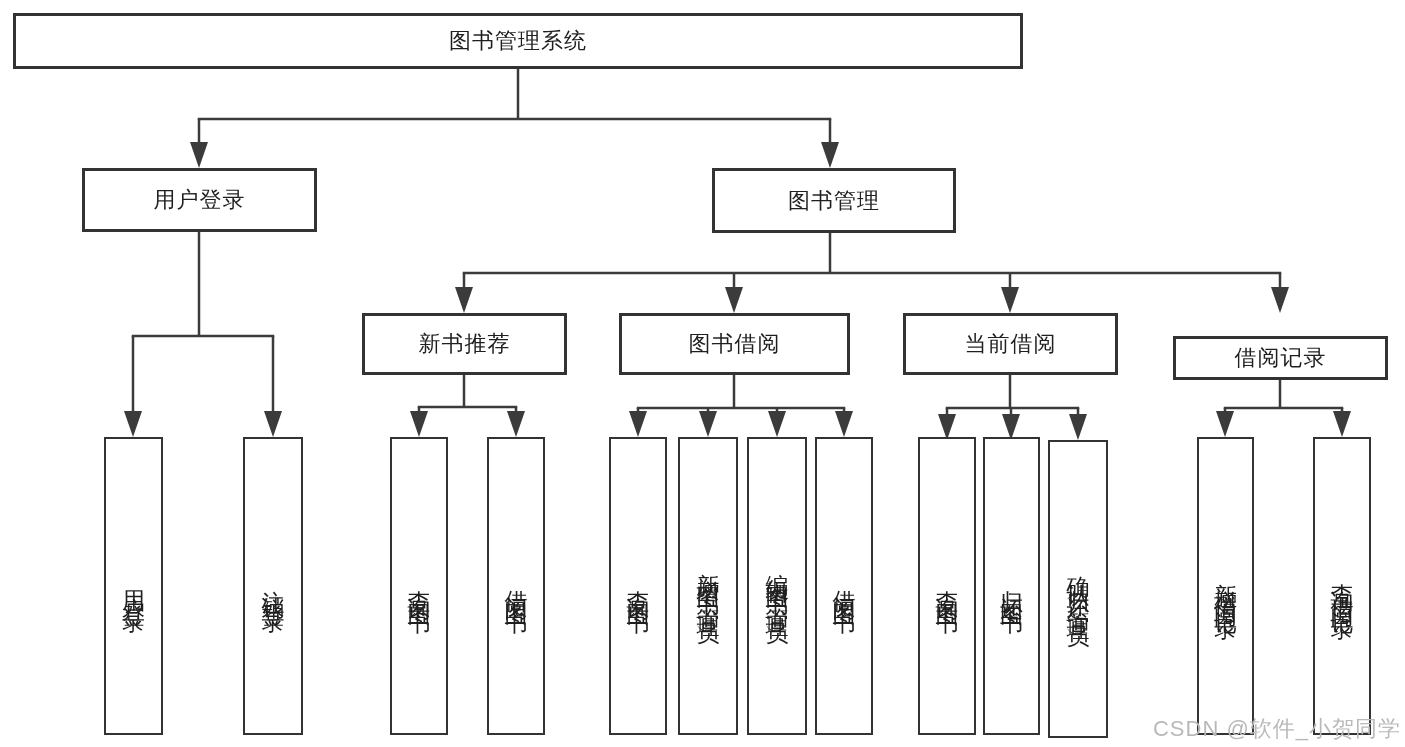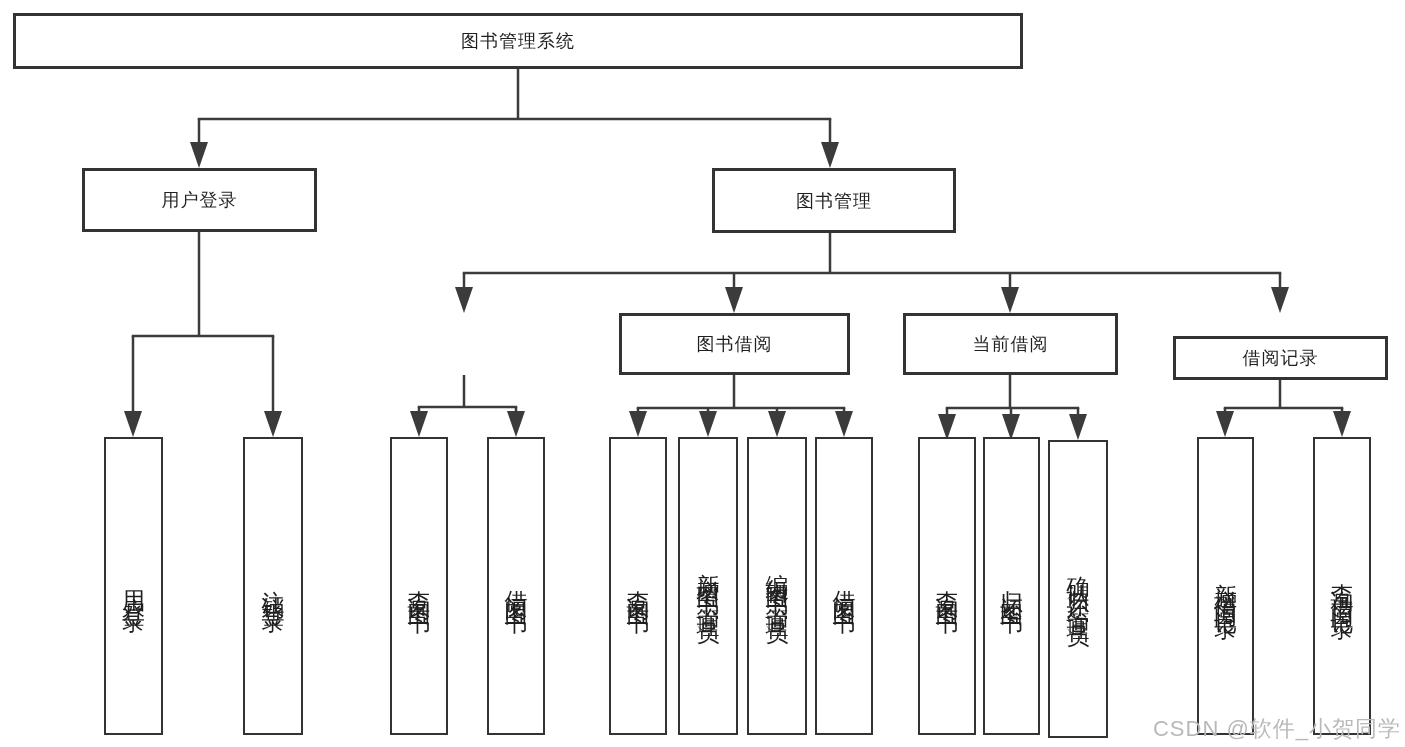--- a/index.html
+++ b/index.html
@@ -14,21 +14,21 @@
   .connectors{position:absolute;left:0;top:0;width:1405px;height:747px;z-index:1;}
   .node{
     position:absolute;
     box-sizing:border-box;
     background:var(--box-fill,#ffffff);
     border:3px solid var(--box-border,#333333);
     display:flex;align-items:center;justify-content:center;
     z-index:2;
   }
   .hlabel{
-    font-size:18px;
+    font-size:22px;
     letter-spacing:1px;
     white-space:nowrap;
     line-height:1;
   }
   .leaf{border-width:2.5px;}
   .vlabel{
     writing-mode:vertical-rl;
     font-size:23px;
     letter-spacing:7px;
     line-height:1;
@@ -108,20 +108,23 @@
     <span class="hlabel">图书管理系统</span>
   </div>
 
   <div class="node" style="left:82px;top:168px;width:235px;height:64px;">
     <span class="hlabel">用户登录</span>
   </div>
   <div class="node" style="left:712px;top:168px;width:244px;height:65px;">
     <span class="hlabel">图书管理</span>
   </div>
 
+  <div class="node" style="left:362px;top:313px;width:205px;height:62px;">
+    <span class="hlabel">新书推荐</span>
+  </div>
   <div class="node" style="left:619px;top:313px;width:231px;height:62px;text-align:center;">
     <span class="hlabel">图书借阅</span>
   </div>
   <div class="node" style="left:903px;top:313px;width:215px;height:62px;align-items:center;">
     <span class="hlabel">当前借阅</span>
   </div>
   <div class="node" style="left:1173px;top:313px;width:215px;height:44px;margin-top:23px;">
     <span class="hlabel">借阅记录</span>
   </div>
 

